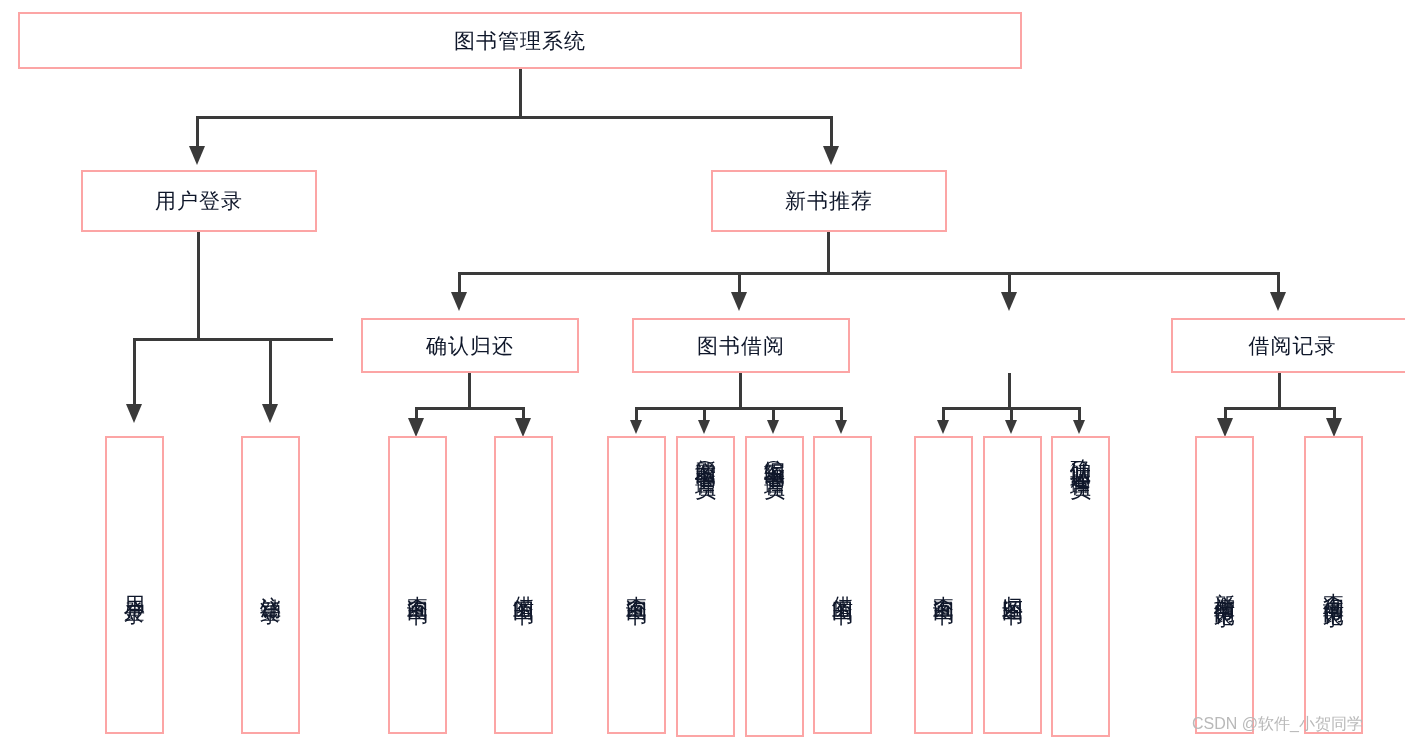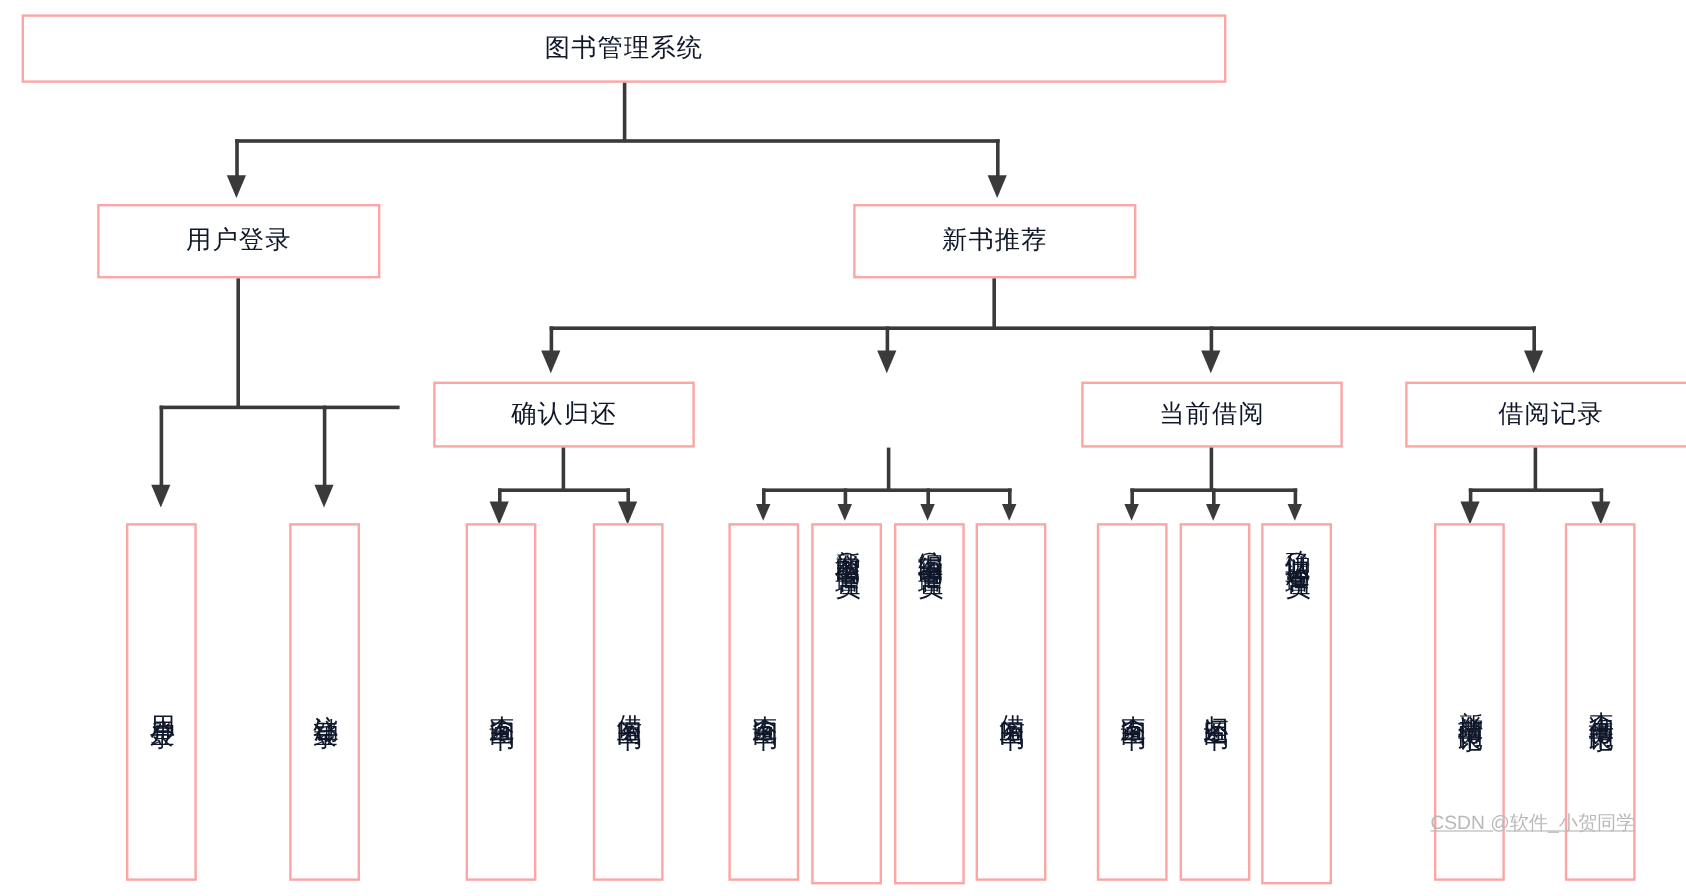--- a/index.html
+++ b/index.html
@@ -117,22 +117,22 @@
   <div class="edge vline" style="left:738px;top:272px;width:3px;height:22px;"></div>
   <div class="arrow" style="left:731px;top:292px;"></div>
   <div class="edge vline" style="left:1008px;top:272px;width:3px;height:22px;"></div>
   <div class="arrow" style="left:1001px;top:292px;"></div>
   <div class="edge vline" style="left:1277px;top:272px;width:3px;height:22px;"></div>
   <div class="arrow" style="left:1270px;top:292px;"></div>
 
   <div class="node h" style="left:361px;top:318px;width:218px;height:55px;">
     <span>确认归还</span>
   </div>
-  <div class="node h" style="left:901px;top:318px;width:218px;height:55px;">
-    <span>当前借阅</span>
+  <div class="node h" style="left:632px;top:318px;width:218px;height:55px;">
+    <span>图书借阅</span>
   </div>
   <div class="node h" style="left:1171px;top:318px;width:243px;height:55px;">
     <span>借阅记录</span>
   </div>
 
   <div class="edge vline" style="left:468px;top:373px;width:3px;height:36px;"></div>
   <div class="edge hline" style="left:415px;top:407px;width:110px;height:3px;"></div>
   <div class="edge vline" style="left:415px;top:407px;width:3px;height:14px;"></div>
   <div class="arrow" style="left:408px;top:418px;"></div>
   <div class="edge vline" style="left:522px;top:407px;width:3px;height:14px;"></div>
@@ -202,15 +202,15 @@
     <span class="vtext">确认归还（管理员）</span>
   </div>
 
   <div class="node v mid" style="left:1195px;top:436px;width:59px;height:298px;">
     <span class="vtext">新增借阅记录</span>
   </div>
   <div class="node v mid" style="left:1304px;top:436px;width:59px;height:298px;">
     <span class="vtext">查询借阅记录</span>
   </div>
 
-  <div id="watermark" style="left:1192px;top:676px;text-decoration:underline;">CSDN @软件_小贺同学</div>
+  <div id="watermark" style="left:1192px;top:714px;">CSDN @软件_小贺同学</div>
 
 </div>
 
 </body></html>

